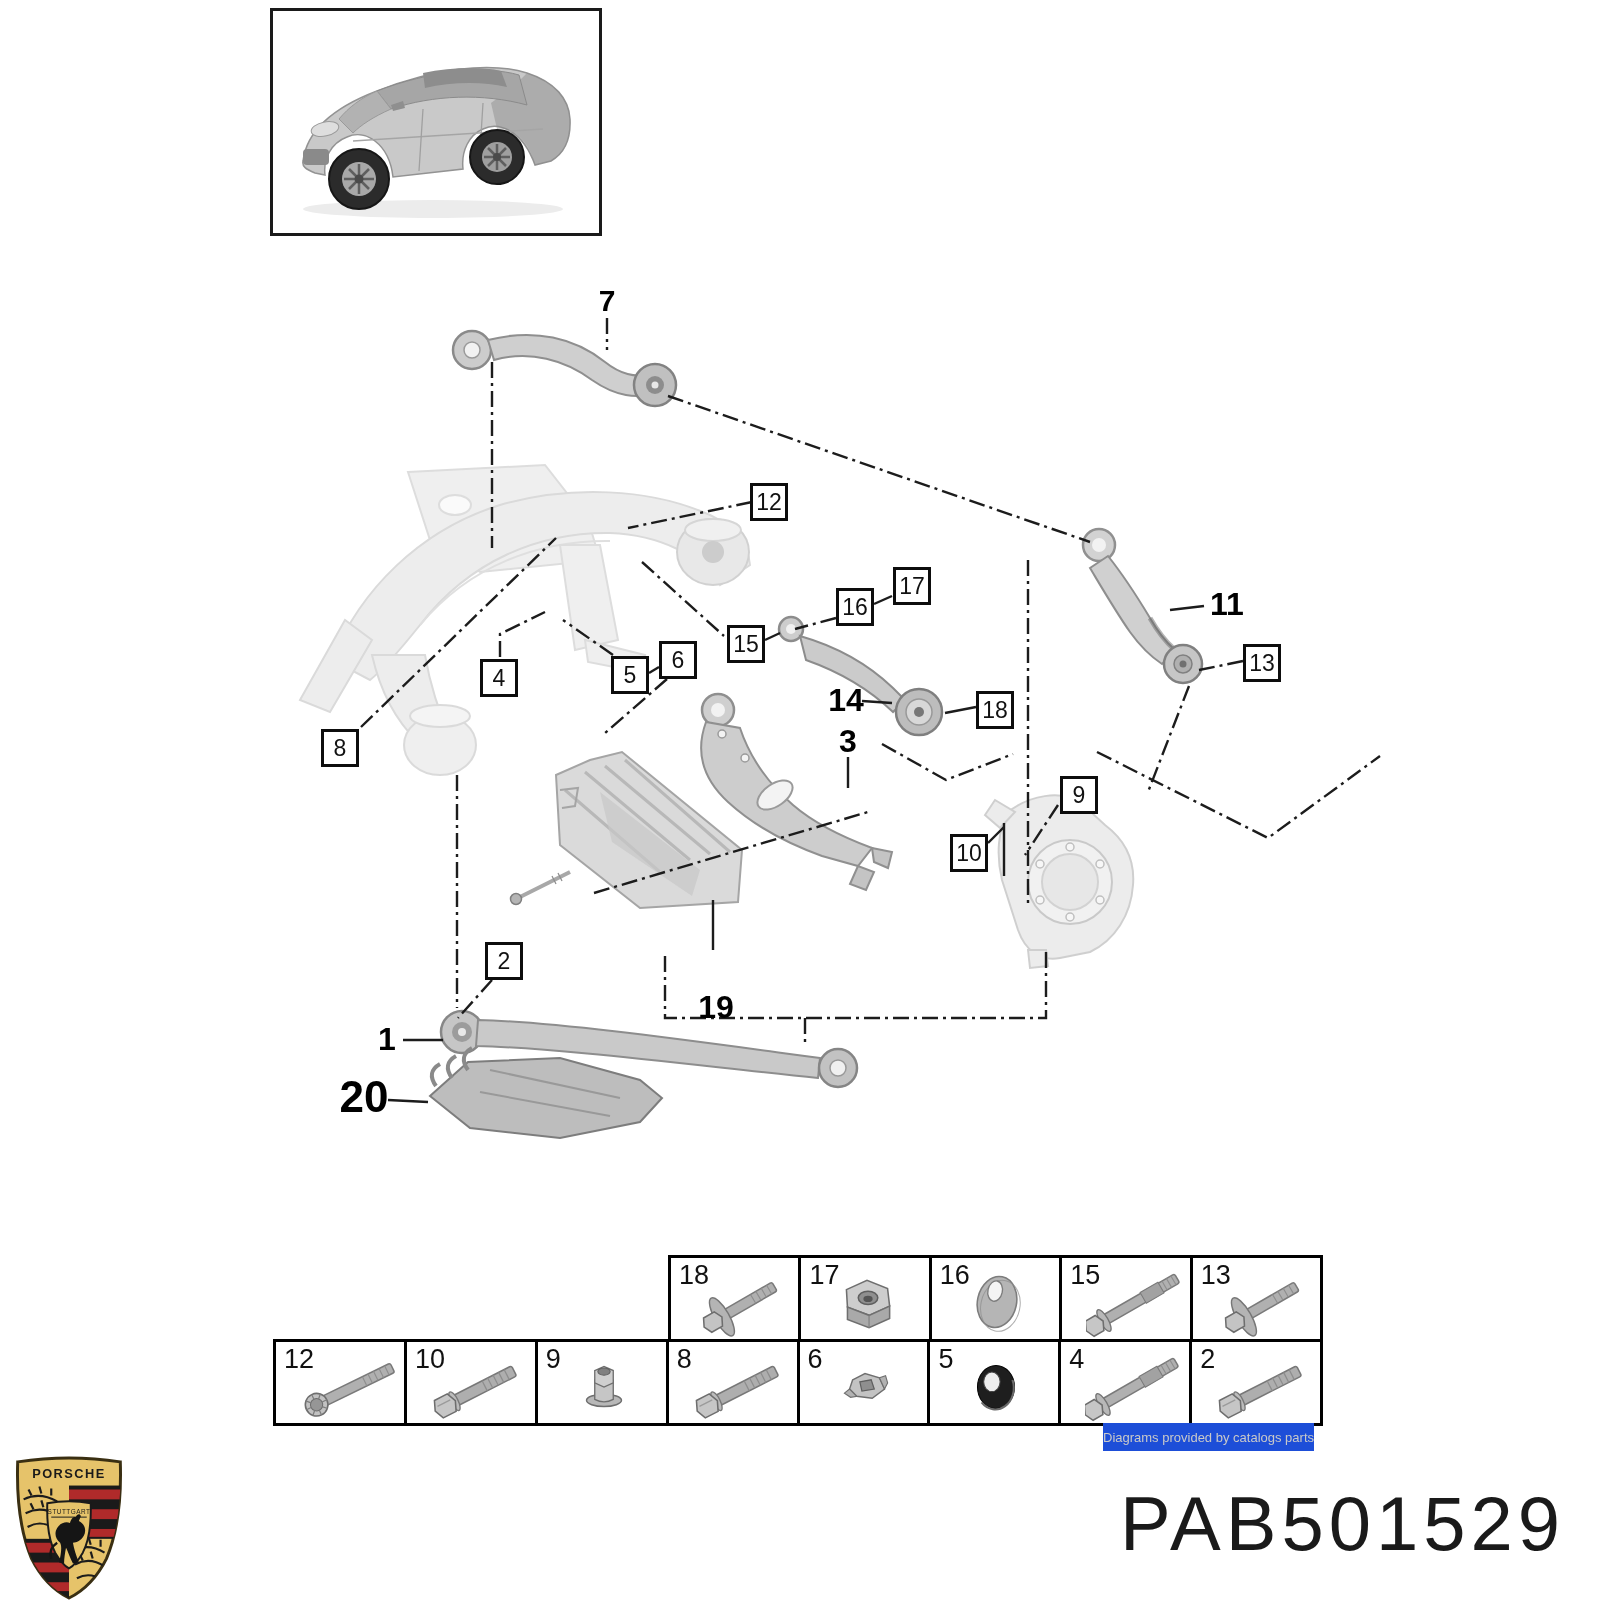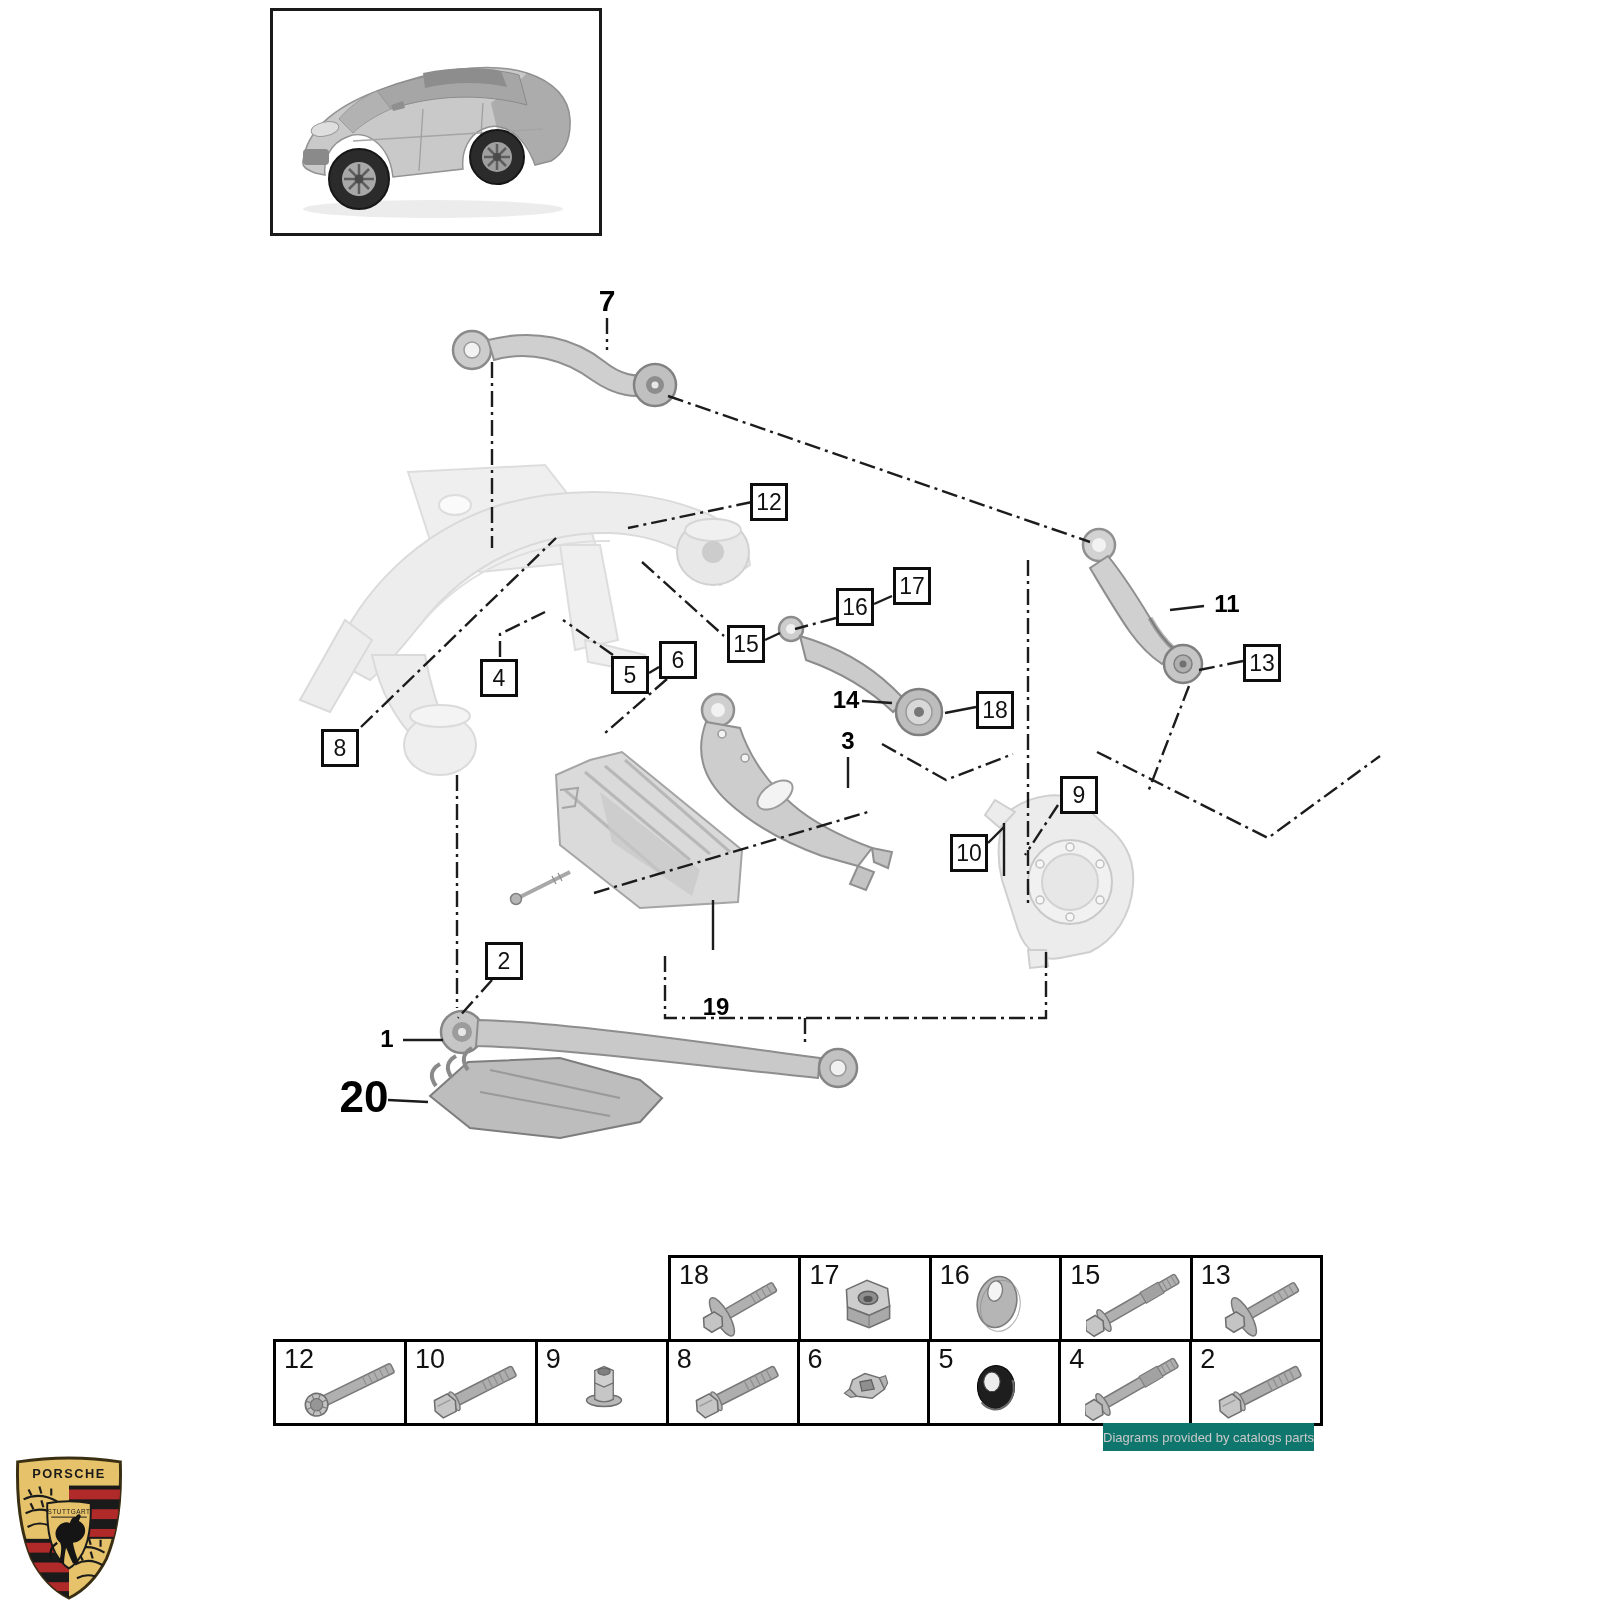--- a/index.html
+++ b/index.html
@@ -17,34 +17,34 @@
   #diagram-svg { position:absolute; left:0; top:0; width:1600px; height:1600px; }
   .dd { stroke:#1c1c1c; stroke-width:2.4; fill:none; stroke-dasharray:16 5 3 5; }
   .sl { stroke:#1c1c1c; stroke-width:2.4; fill:none; }
   .co {
     position:absolute; width:38px; height:38px; border:3px solid #0d0d0d;
     background:#fff; display:flex; align-items:center; justify-content:center;
     font-size:23px; color:#111;
   }
   .bl {
     position:absolute; transform:translate(-50%,-50%);
-    font-size:24px; font-weight:bold; color:#000;
+    font-size:32px; font-weight:bold; color:#000;
   }
   .trow {
     position:absolute; display:flex; border:3px solid #000; background:#fff;
   }
   .tcell { flex:1 1 0; position:relative; background:#fff; }
   .tcell + .tcell { border-left:3px solid #000; }
   .tcell .lbl {
     position:absolute; left:8px; top:2px; font-size:27px; color:#111;
   }
   .tcell svg { position:absolute; right:0; bottom:0; width:104px; height:72px; }
   .watermark {
     position:absolute; left:1103px; top:1423px; width:211px; height:28px;
-    background:#0f766e; color:#c9c9c9; font-size:13px;
+    background:#1d4ed8; color:#c9c9c9; font-size:13px;
     display:flex; align-items:center; justify-content:center; white-space:nowrap;
   }
   .part-number {
     position:absolute; left:1120px; top:1480px;
     font-size:76px; letter-spacing:5px; color:#1a1a1a; white-space:nowrap;
   }
   .crest { position:absolute; left:8px; top:1452px; width:122px; height:148px; }
 </style>
 </head>
 <body>
@@ -522,14 +522,15 @@
     <text x="60" y="63" text-anchor="middle" font-size="6.5" letter-spacing="0.5" fill="#1a1a1a" font-family="Liberation Sans, sans-serif">STUTTGART</text>
     <line x1="42" y1="66" x2="78" y2="66" stroke="#1a1a1a" stroke-width="1"></line>
     <g>
       <path d="M50,112 C52,103 53,96 51,92 C46,88 45,82 48,77 C51,72 57,70 61,72 C62,68 64,65 67,66
                C68,63 71,62 72,65 L70,70 C76,73 78,79 75,85 C72,90 68,92 64,92 C65,98 67,104 70,112
                L64,113 C61,107 59,101 57,97 C56,102 55,108 55,113 Z" fill="#151515"></path>
       <path d="M48,92 C42,96 40,102 42,108" stroke="#151515" stroke-width="2.5" fill="none"></path>
     </g>
   </svg>
 
+  <div class="part-number">PAB501529</div>
 
 </div>
 
 </body></html>

